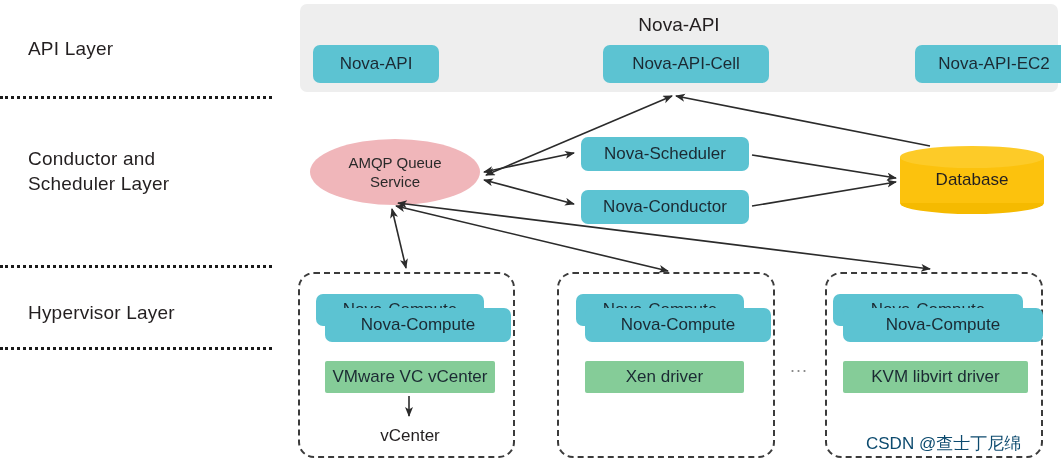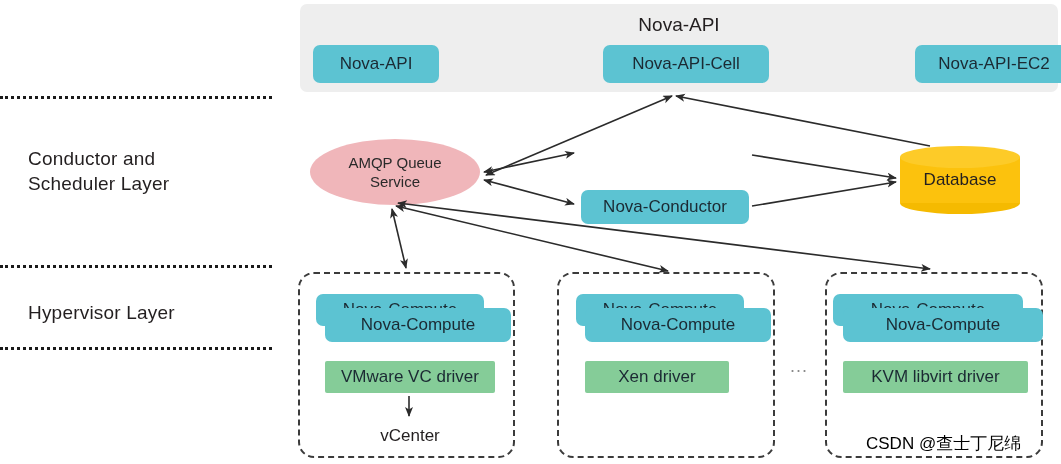--- a/index.html
+++ b/index.html
@@ -135,30 +135,31 @@
   #arrows {
     position: absolute;
     left: 0; top: 0;
     width: 1061px;
     height: 464px;
     pointer-events: none;
   }
   
   .watermark {
     position: absolute;
-    color: #000000;
+    color: #0c4a6e;
     font-size: 17px;
     white-space: nowrap;
   }
 </style>
 </head>
 <body>
 
 <div id="canvas">
 
+  <div class="layer-label" style="top:36px;">API Layer</div>
   <div class="layer-label" style="top:300px;">Hypervisor Layer</div>
   <div class="layer-label" style="top:146px;">Conductor and
 Scheduler Layer</div>
 
   <div class="divider" style="top:96px;"></div>
   <div class="divider" style="top:265px;"></div>
   <div class="divider" style="top:347px;"></div>
 
   <div class="api-panel" style="left:300px; top:4px; width:758px; height:88px;">
     <div class="api-panel-title">Nova-API</div>
@@ -172,53 +173,56 @@
   </div>
   <div class="node teal" style="left:879px; top:45px; width:158px; height:38px;margin-left:36px;">
     <span>Nova-API-EC2</span>
   </div>
 
   <div class="ellipse" style="left:310px; top:139px; width:170px; height:66px;">
     <span>AMQP Queue</span>
     <span>Service</span>
   </div>
 
+  <div class="node teal" style="left:581px; top:137px; width:168px; height:34px;">
+    <span>Nova-Scheduler</span>
+  </div>
   <div class="node teal" style="left:581px; top:190px; width:168px; height:34px;">
     <span>Nova-Conductor</span>
   </div>
 
-  <div class="cylinder" style="left:900px; top:146px; width:120px; height:68px;">
+  <div class="cylinder" style="left:900px; top:146px; width:144px; height:68px;">
     <div class="cyl-bottom"></div>
     <div class="cyl-body"></div>
     <div class="cyl-top"></div>
     <div class="cyl-label">Database</div>
   </div>
 
   <div class="host-group" style="left:298px; top:272px; width:217px; height:186px;"></div>
   <div class="node teal" style="left:316px; top:294px; width:168px; height:32px;">
     <span>Nova-Compute</span>
   </div>
   <div class="node teal" style="left:325px; top:308px; width:186px; height:34px;">
     <span>Nova-Compute</span>
   </div>
   <div class="node green" style="left:325px; top:361px; width:170px; height:32px;">
-    <span>VMware VC driver</span>
+    <span>VMware VC vCenter</span>
   </div>
   <div class="node plain" style="left:350px; top:424px; width:120px; height:24px;">
     <span>vCenter</span>
   </div>
 
   <div class="host-group" style="left:557px; top:272px; width:218px; height:186px;"></div>
   <div class="node teal" style="left:576px; top:294px; width:168px; height:32px;">
     <span>Nova-Compute</span>
   </div>
   <div class="node teal" style="left:585px; top:308px; width:186px; height:34px;">
     <span>Nova-Compute</span>
   </div>
-  <div class="node green" style="left:585px; top:361px; width:144px; height:32px;">
+  <div class="node green" style="left:585px; top:361px; width:159px; height:32px;">
     <span>Xen driver</span>
   </div>
 
   <div class="ellipsis-sep" style="left:790px; top:356px;">...</div>
 
   <div class="host-group" style="left:825px; top:272px; width:218px; height:186px;"></div>
   <div class="node teal" style="left:833px; top:294px; width:190px; height:32px;">
     <span>Nova-Compute</span>
   </div>
   <div class="node teal" style="left:843px; top:308px; width:200px; height:34px;">

